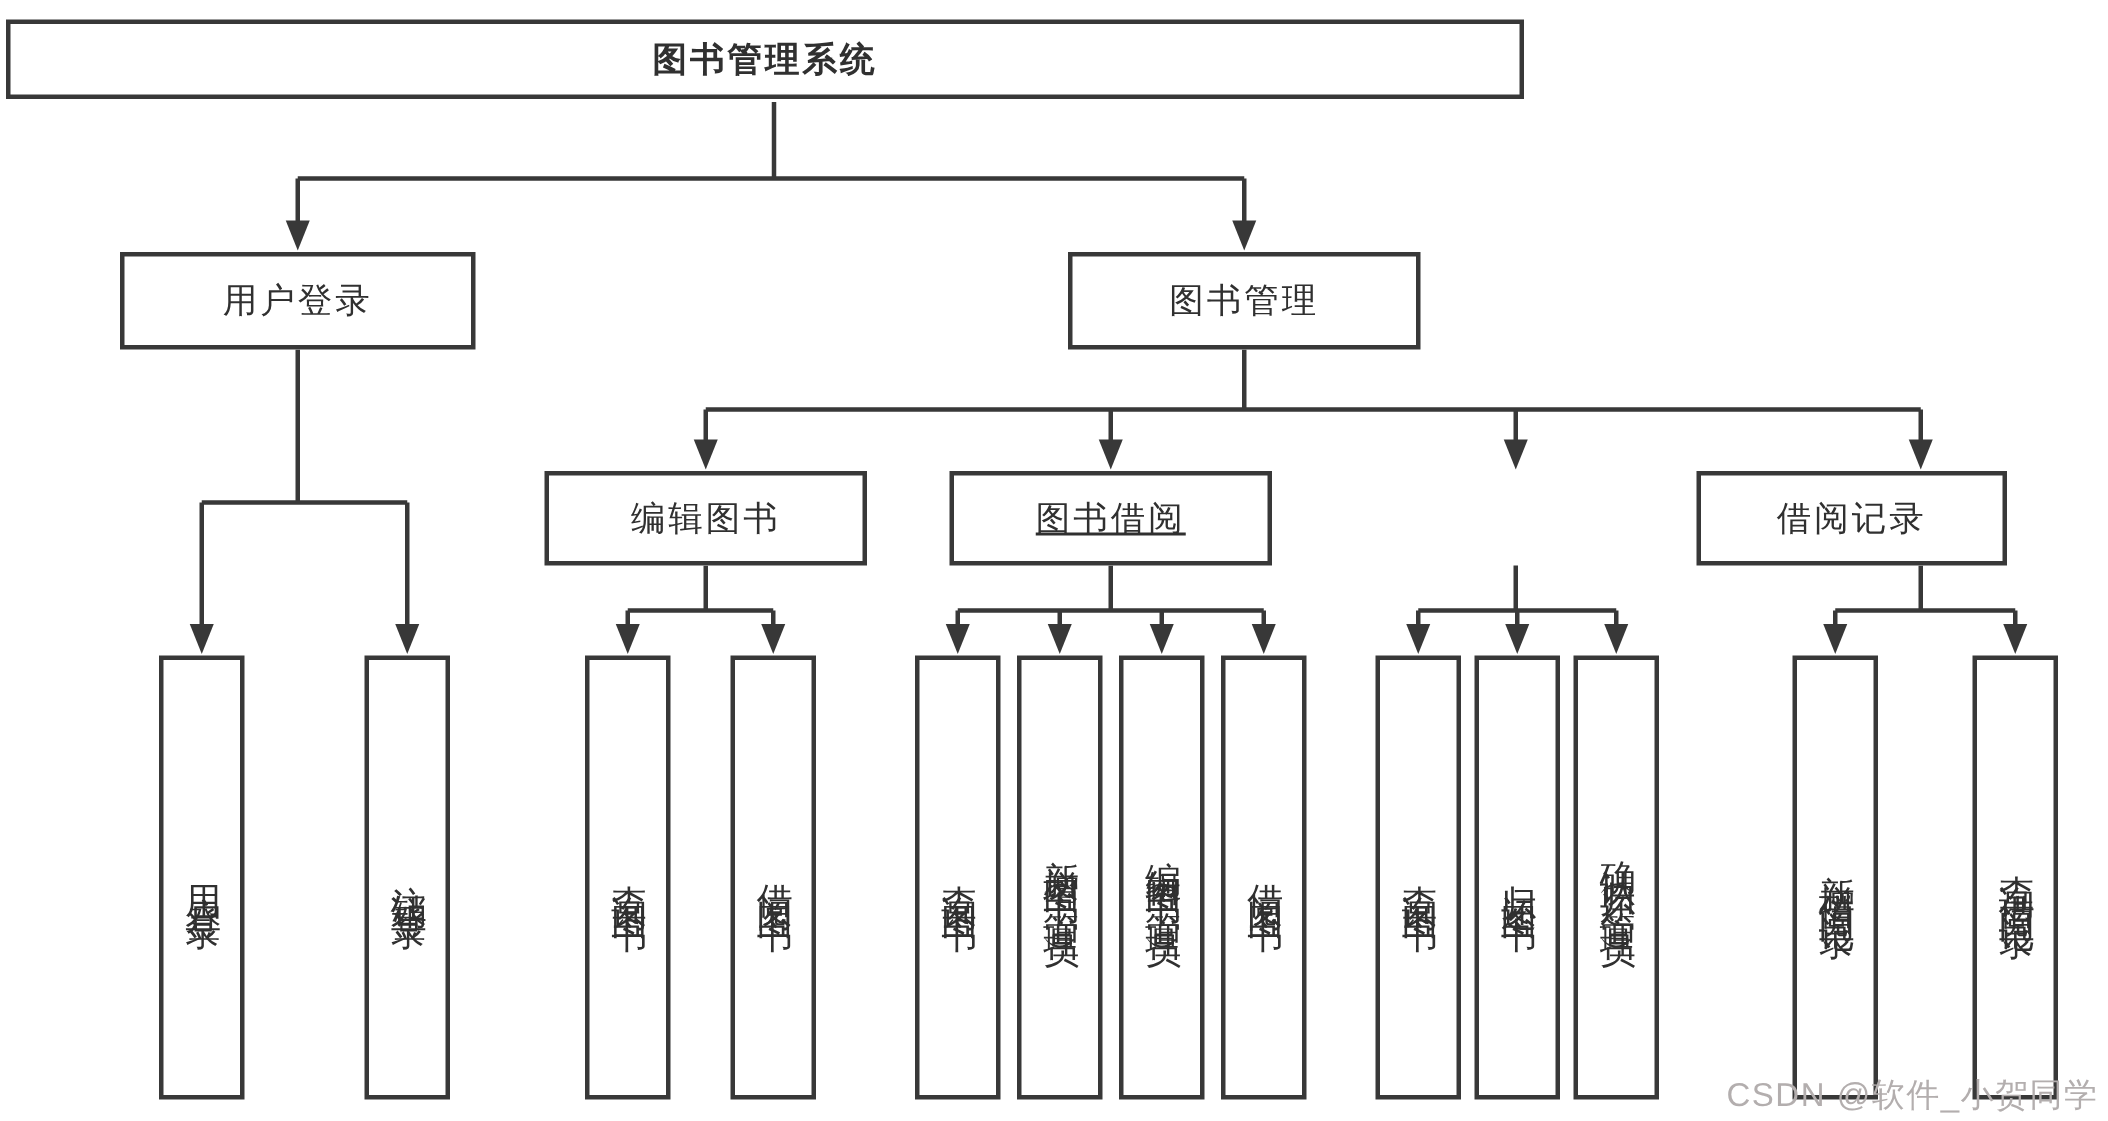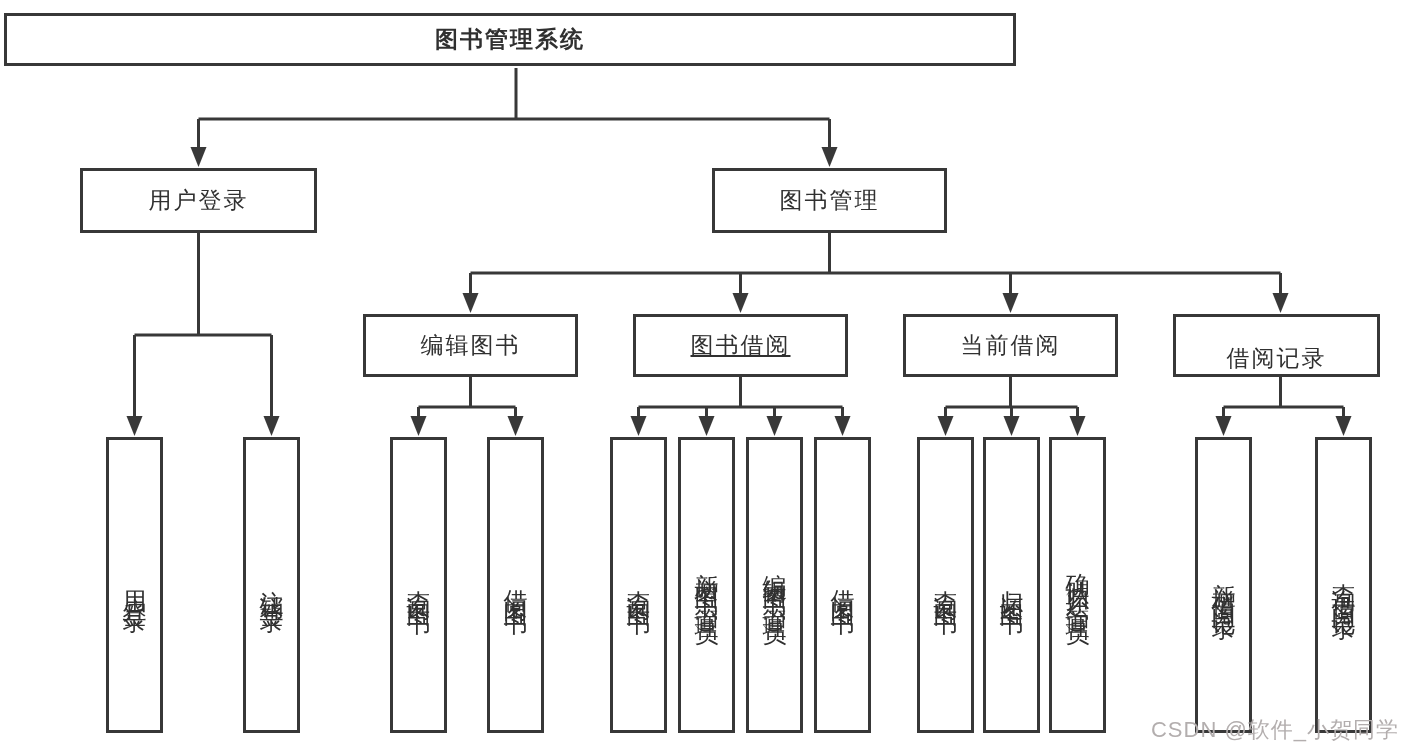--- a/index.html
+++ b/index.html
@@ -94,24 +94,21 @@
   <div class="hbox" style="left:712px;top:168px;width:235px;height:65px;">
     <span>图书管理</span>
   </div>
 
   <div class="hbox" style="left:363px;top:314px;width:215px;height:63px;">
     <span>编辑图书</span>
   </div>
   <div class="hbox" style="left:633px;top:314px;width:215px;height:63px;text-decoration:underline;">
     <span>图书借阅</span>
   </div>
-  <div class="hbox" style="left:903px;top:314px;width:215px;height:63px;">
-    <span>当前借阅</span>
-  </div>
-  <div class="hbox" style="left:1173px;top:314px;width:207px;height:63px;align-items:flex-end;">
+  <div class="hbox" style="left:1131px;top:314px;width:207px;height:63px;">
     <span>借阅记录</span>
   </div>
 
   <div class="vbox" style="left:106px;">
     <span class="vtext">用户登录</span>
   </div>
   <div class="vbox" style="left:243px;">
     <span class="vtext">注销登录</span>
   </div>
 

